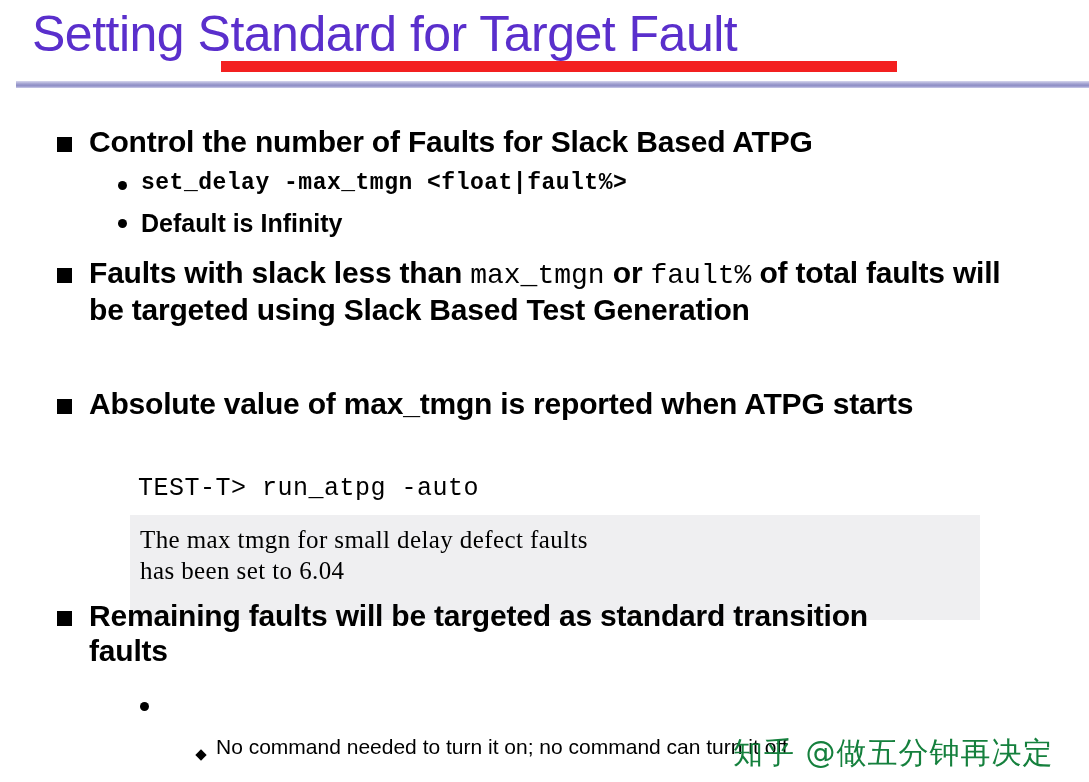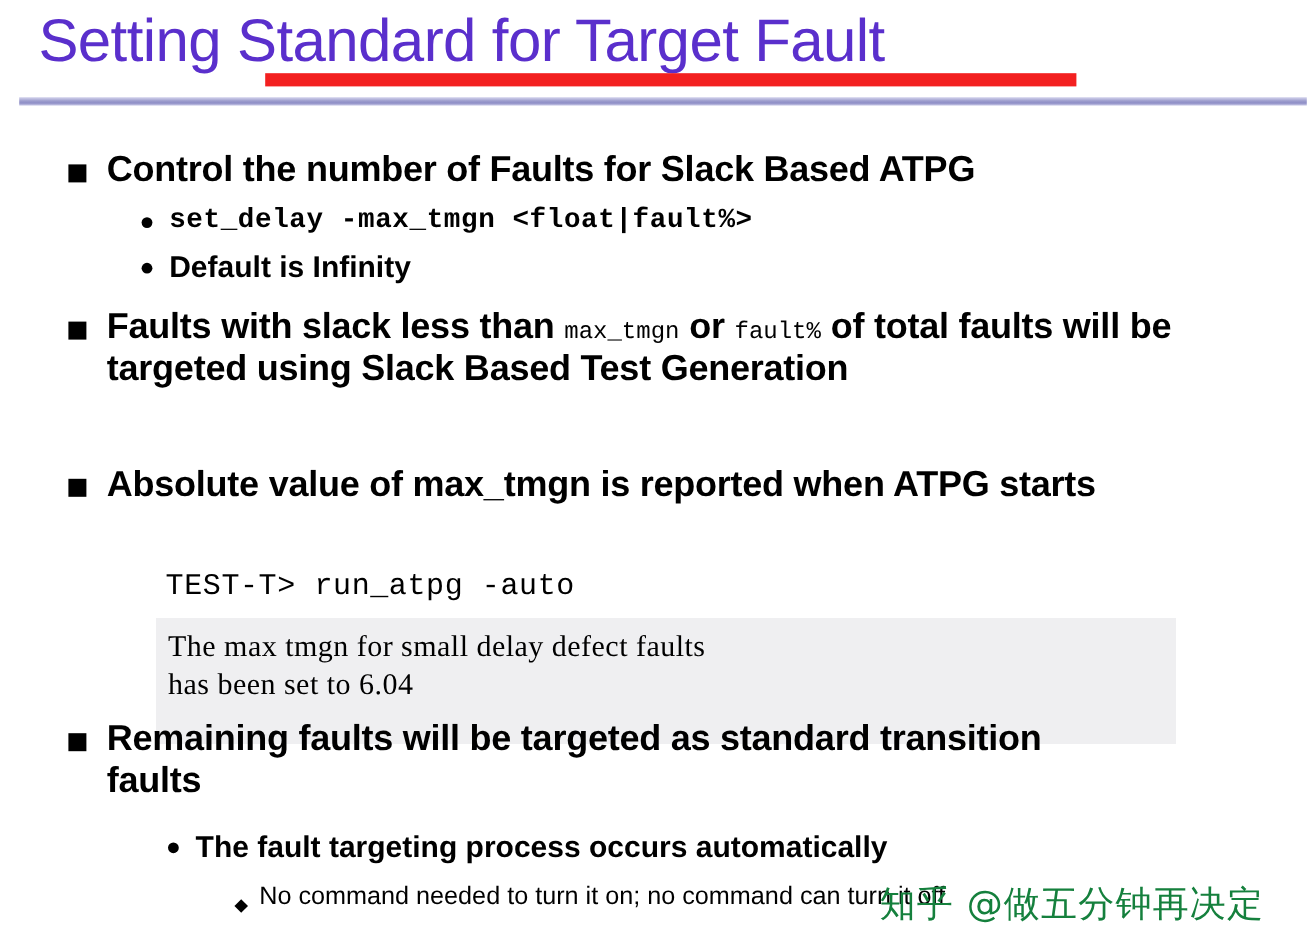--- a/index.html
+++ b/index.html
@@ -125,21 +125,21 @@
     margin-right: 11px;
   }
   .l3 .txt {
     font-size: 21px;
     font-weight: normal;
     line-height: 1.2;
   }
 
   .inline-mono {
     font-family: "Liberation Mono", "DejaVu Sans Mono", monospace;
-    font-size: 20px;
+    font-size: 28px;
     font-weight: normal;
     letter-spacing: 0;
     text-align: right;
   }
 
   
   #terminal-block {
     position: absolute;
     left: 138px;
     top: 383px;
@@ -225,21 +225,20 @@
 has been set to 6.04</div>
   </div>
 
   <div class="l1" style="left:57px; top:508px; width:880px;">
     <span class="marker-sq"></span>
     <span class="txt">Remaining faults will be targeted as standard transition faults</span>
   </div>
 
   <div class="l2" style="left:140px; top:601px; width:860px;">
     <span class="marker-dot"></span>
-    <span class="txt">The fault targeting process occurs automatically</span>
   </div>
 
   <div class="l3" style="left:197px; top:644px; width:860px;">
     <span class="marker-diamond"></span>
     <span class="txt">No command needed to turn it on; no command can turn it off</span>
   </div>
 
 </div>
 
 <div id="watermark">知乎 @做五分钟再决定</div>

